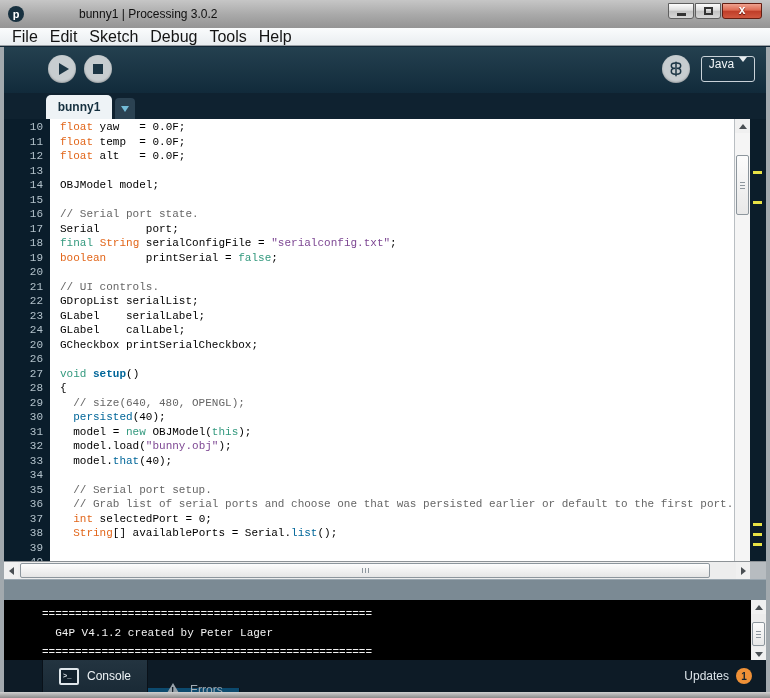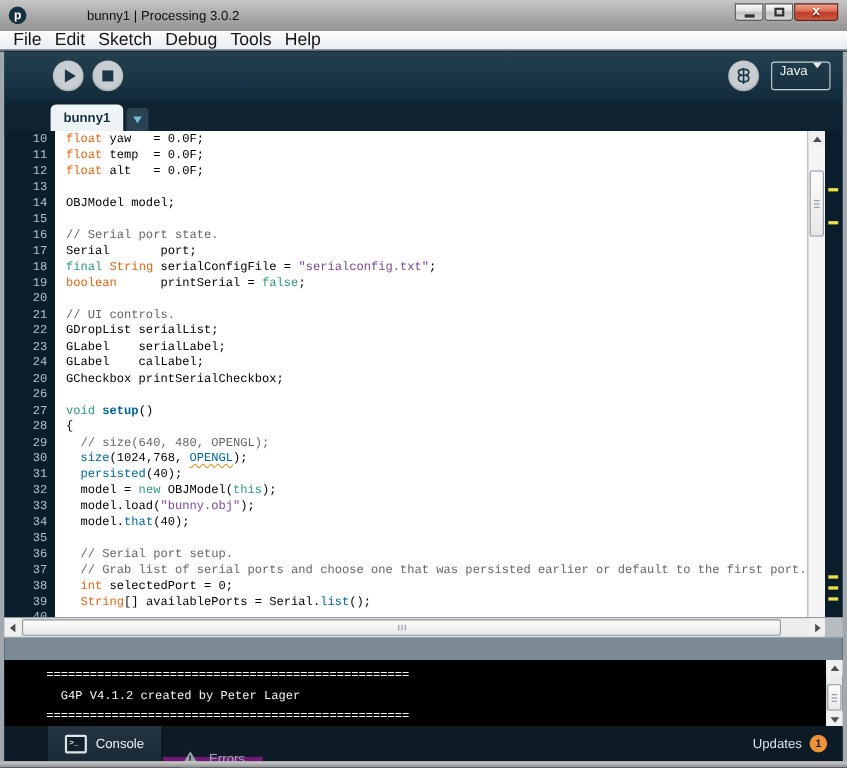--- a/index.html
+++ b/index.html
@@ -109,21 +109,21 @@
   .cscroll{width:15px;flex:none;background:#ececec;position:relative;}
   .c-thumb{position:absolute;left:1px;right:1px;top:22px;height:22px;background:linear-gradient(#fcfcfc,#e8e8e8);
     border:1px solid #8d969d;border-radius:2px;}
   .c-thumb::after{content:"";position:absolute;left:3px;right:3px;top:50%;height:1px;background:#8d969d;
     box-shadow:0 -3px 0 #8d969d,0 3px 0 #8d969d;}
 
   
   .footer{position:absolute;left:0;right:0;bottom:0;height:32px;background:#0d1b26;display:flex;align-items:stretch;padding-left:38px;box-sizing:border-box;}
   .foot-tab{display:flex;align-items:center;gap:8px;padding:0 16px;font-size:12px;}
   .foot-tab.active{background:linear-gradient(#233440,#1a2a36);border-left:1px solid #091119;border-right:1px solid #091119;color:#eef3f6;}
-  .foot-tab.inactive{background:#701a75;border-right:1px solid #091119;color:#9fabb4;margin-top:28px;}
+  .foot-tab.inactive{background:#0c4a6e;border-right:1px solid #091119;color:#9fabb4;margin-top:28px;}
   .term-icon{width:16px;height:13px;border:2px solid #dfe6ea;border-radius:2px;box-sizing:content-box;
     display:flex;align-items:center;justify-content:flex-start;background:#11202c;}
   .term-icon::before{content:">_";color:#dfe6ea;font-size:7px;font-weight:bold;font-family:"Liberation Mono",monospace;margin-left:2px;}
   .warn-icon{position:relative;width:0;height:0;border-left:9px solid transparent;border-right:9px solid transparent;border-bottom:15px solid #97a2aa;}
   .warn-icon::after{content:"!";position:absolute;left:-2px;top:3px;font-size:10px;font-weight:bold;color:#0d1b26;}
   .updates{margin-left:auto;display:flex;align-items:center;gap:7px;padding-right:14px;color:#dbe3e8;font-size:12px;}
   .badge{width:16px;height:16px;border-radius:50%;background:#ef9137;color:#16242f;font-size:10px;font-weight:bold;
     display:flex;align-items:center;justify-content:center;}
   .debug-svg{width:18px;height:18px;}
 </style>
@@ -233,21 +233,20 @@
           <div class="code-line"></div>
           <div class="code-line"><span class="tok-c">// UI controls.</span></div>
           <div class="code-line"><span class="tok-p">GDropList serialList;</span></div>
           <div class="code-line"><span class="tok-p">GLabel    serialLabel;</span></div>
           <div class="code-line"><span class="tok-p">GLabel    calLabel;</span></div>
           <div class="code-line"><span class="tok-p">GCheckbox printSerialCheckbox;</span></div>
           <div class="code-line"></div>
           <div class="code-line"><span class="tok-k">void</span><span class="tok-p"> </span><span class="tok-fb">setup</span><span class="tok-p">()</span></div>
           <div class="code-line"><span class="tok-p">{</span></div>
           <div class="code-line"><span class="tok-p">  </span><span class="tok-c">// size(640, 480, OPENGL);</span></div>
-          <div class="code-line"><span class="tok-p">  </span><span class="tok-f">size</span><span class="tok-p">(1024,768, </span><span class="tok-w">OPENGL</span><span class="tok-p">);</span></div>
           <div class="code-line"><span class="tok-p">  </span><span class="tok-f">persisted</span><span class="tok-p">(40);</span></div>
           <div class="code-line"><span class="tok-p">  model = </span><span class="tok-k">new</span><span class="tok-p"> OBJModel(</span><span class="tok-k">this</span><span class="tok-p">);</span></div>
           <div class="code-line"><span class="tok-p">  model.load(</span><span class="tok-s">"bunny.obj"</span><span class="tok-p">);</span></div>
           <div class="code-line"><span class="tok-p">  model.</span><span class="tok-f">that</span><span class="tok-p">(40);</span></div>
           <div class="code-line"></div>
           <div class="code-line"><span class="tok-p">  </span><span class="tok-c">// Serial port setup.</span></div>
           <div class="code-line"><span class="tok-p">  </span><span class="tok-c">// Grab list of serial ports and choose one that was persisted earlier or default to the first port.</span></div>
           <div class="code-line"><span class="tok-p">  </span><span class="tok-t">int</span><span class="tok-p"> selectedPort = 0;</span></div>
           <div class="code-line"><span class="tok-p">  </span><span class="tok-t">String</span><span class="tok-p">[] availablePorts = Serial.</span><span class="tok-f">list</span><span class="tok-p">();</span></div>
         </div>

